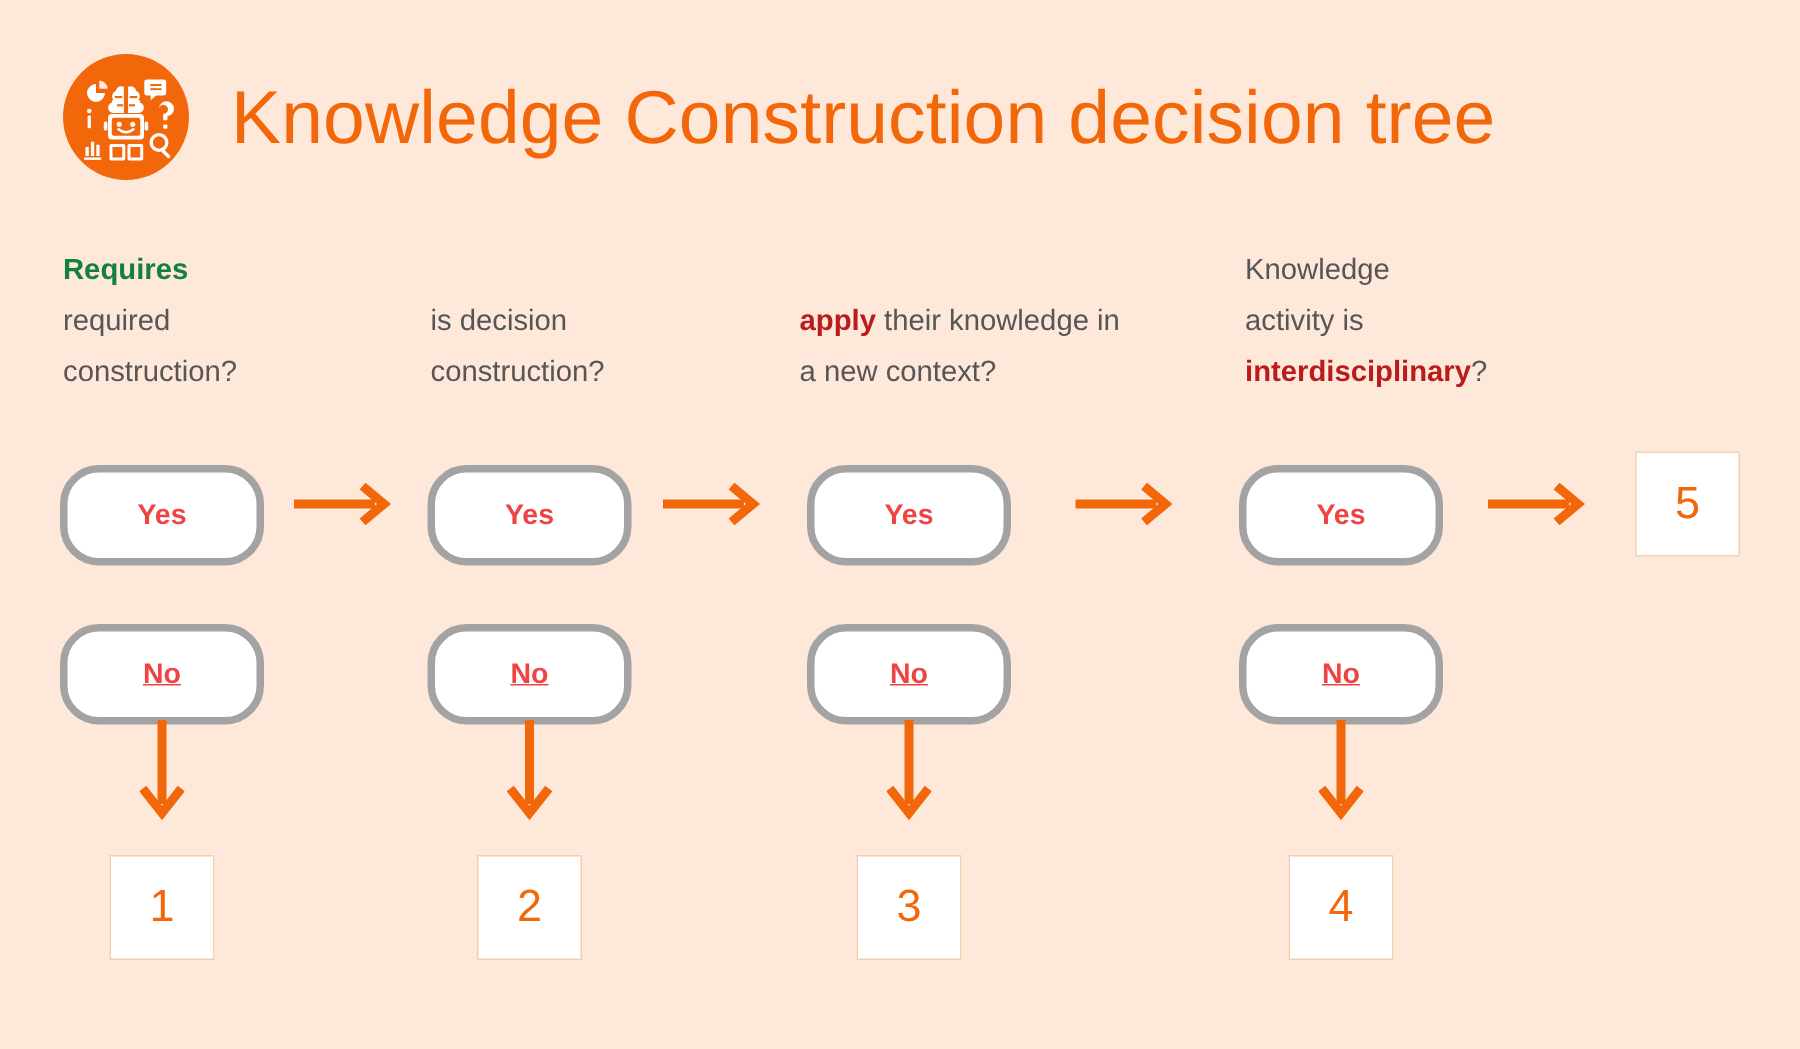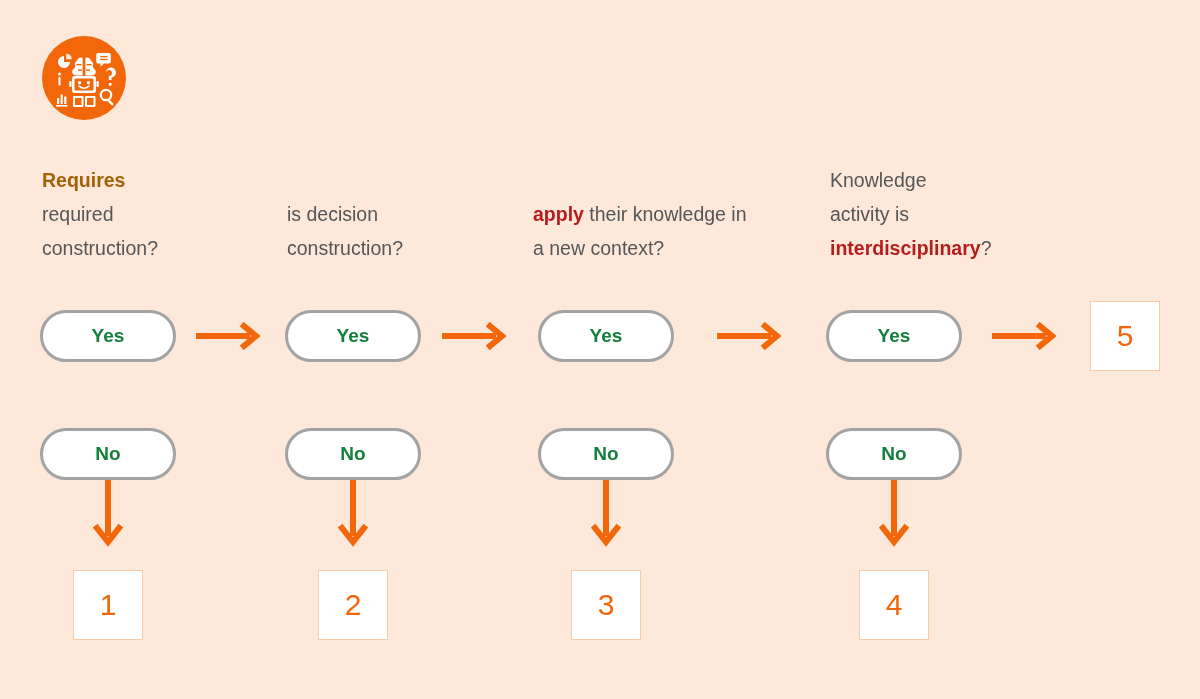--- a/index.html
+++ b/index.html
@@ -45,50 +45,50 @@
   
   .question {
     position: absolute;
     top: 163px;
     font-size: 19.5px;
     line-height: 34px;
     color: #565656;
     font-weight: 400;
   }
   .question .hl {
-    color: #a16207;
+    color: #15803d;
     font-weight: bold;
   }
   .question .hl-plain {
     color: #b91c1c;
     font-weight: bold;
   }
   #q1 { left: 42px;  width: 230px; }
   #q2 { left: 287px; width: 235px; }
   #q3 { left: 533px; width: 265px; }
   #q4 { left: 830px; width: 240px; }
 
   
   .pill {
     position: absolute;
-    height: 52px;
+    height: 67px;
     width: 136px;
     background: #ffffff;
-    border: 3px solid #a3a3a3;
+    border: 5px solid #a3a3a3;
     border-radius: 26px;
     display: flex;
     align-items: center;
     justify-content: center;
     font-size: 19px;
     font-weight: bold;
-    color: #15803d;
+    color: #ef4444;
     box-sizing: border-box;
   }
   .row-yes { top: 310px; }
-  .row-no  { top: 428px; }
+  .row-no  { top: 416px; text-decoration: underline; }
 
   .col1 { left: 40px; }
   .col2 { left: 285px; }
   .col3 { left: 538px; }
   .col4 { left: 826px; }
 
   
   .numbox {
     position: absolute;
     width: 70px;
@@ -181,20 +181,21 @@
         <rect x="15" y="62" width="2.2" height="6"></rect>
         <rect x="18.6" y="58.5" width="2.2" height="9.5"></rect>
         <rect x="22.2" y="60.5" width="2.2" height="7.5"></rect>
         <rect x="14" y="69" width="11.5" height="1.6"></rect>
 
         <circle cx="64" cy="59" r="5.2" fill="none" stroke="#ffffff" stroke-width="2.2"></circle>
         <rect x="67.4" y="62.8" width="2.3" height="7.5" rx="1.1" transform="rotate(-45 68.5 66.5)"></rect>
       </g>
     </svg>
   </div>
+  <div id="page-title">Knowledge Construction decision tree</div>
 </div>
 
 <div class="question" id="q1">
   <span class="hl">Requires</span><br>
   <span>required</span><br>
   <span>construction?</span>
 </div>
 
 <div class="question" id="q2">
   <br>

